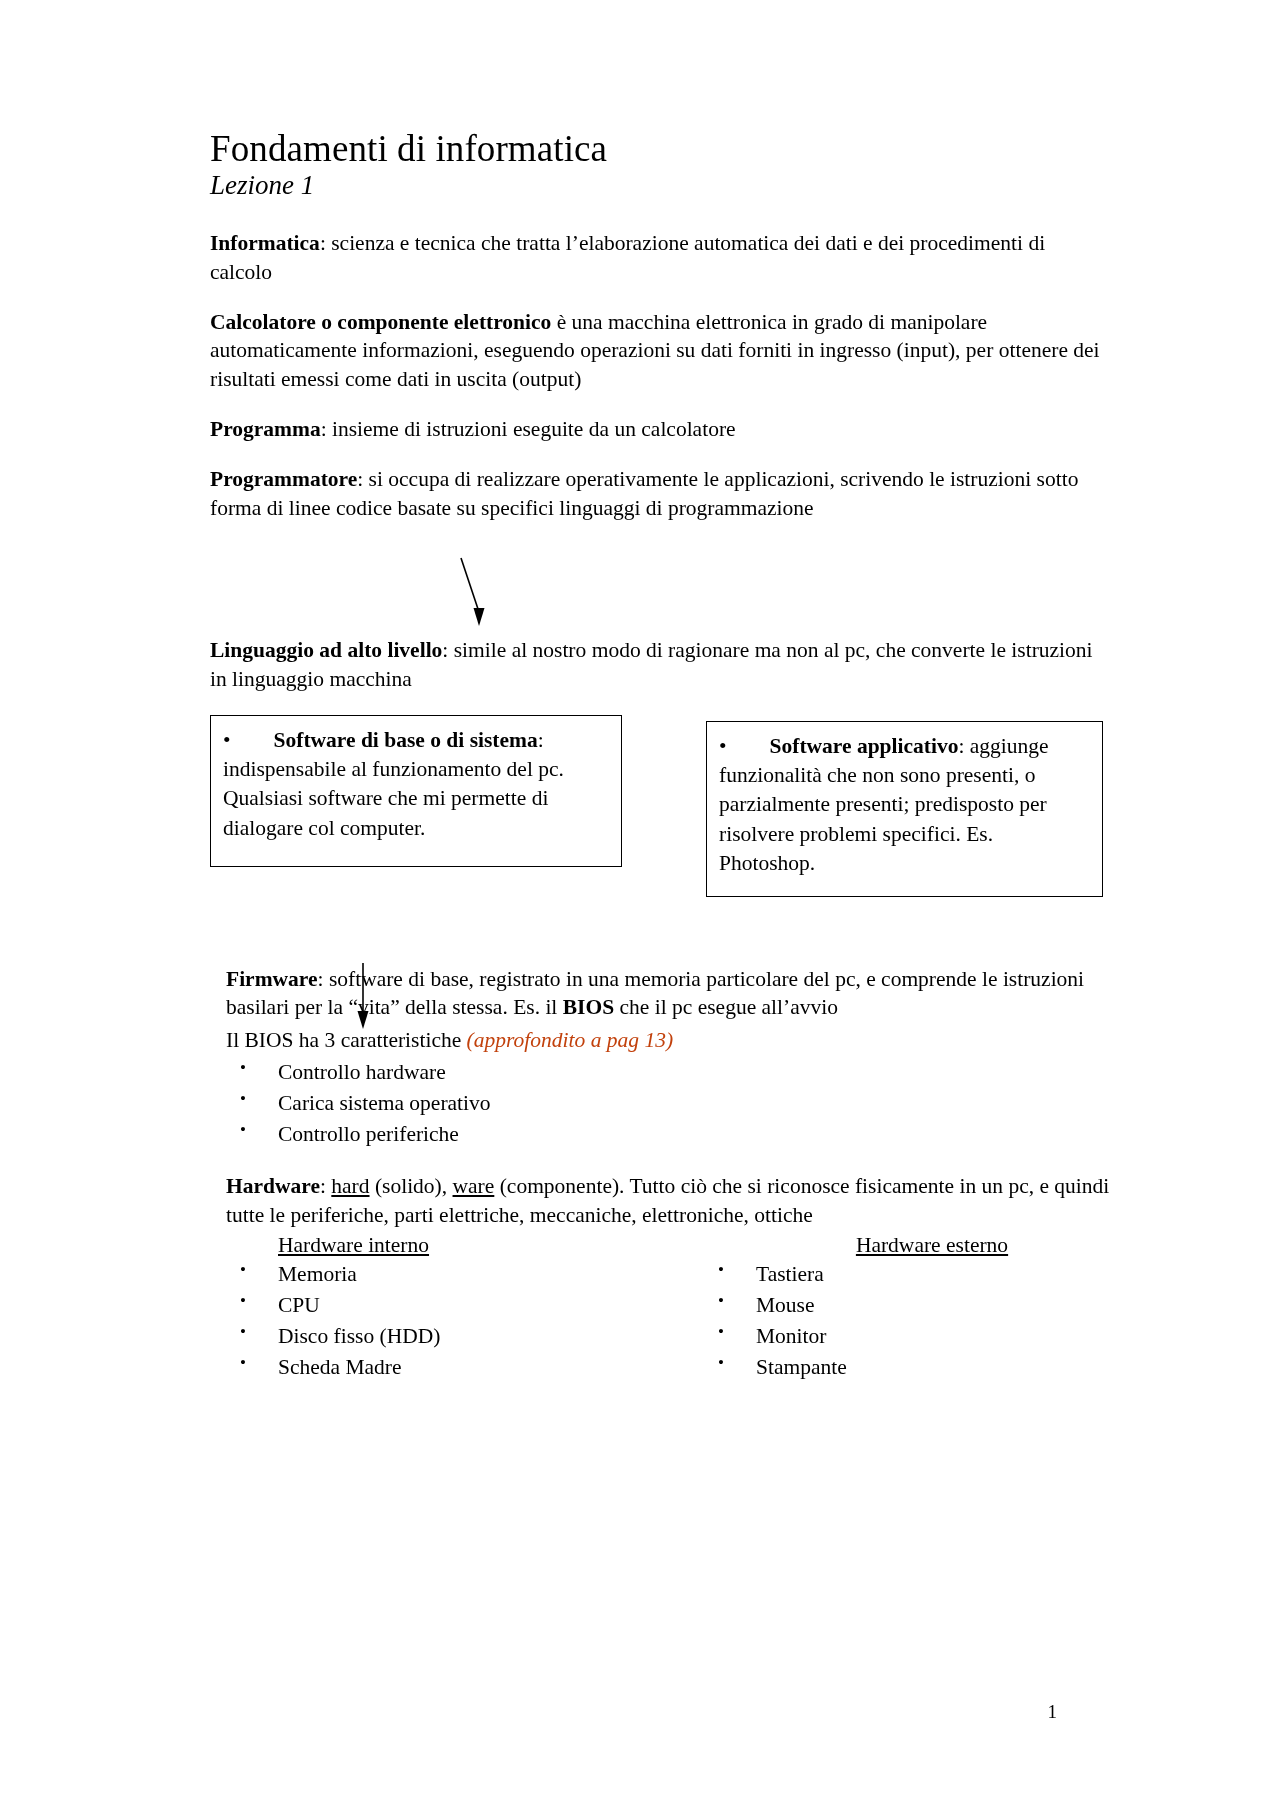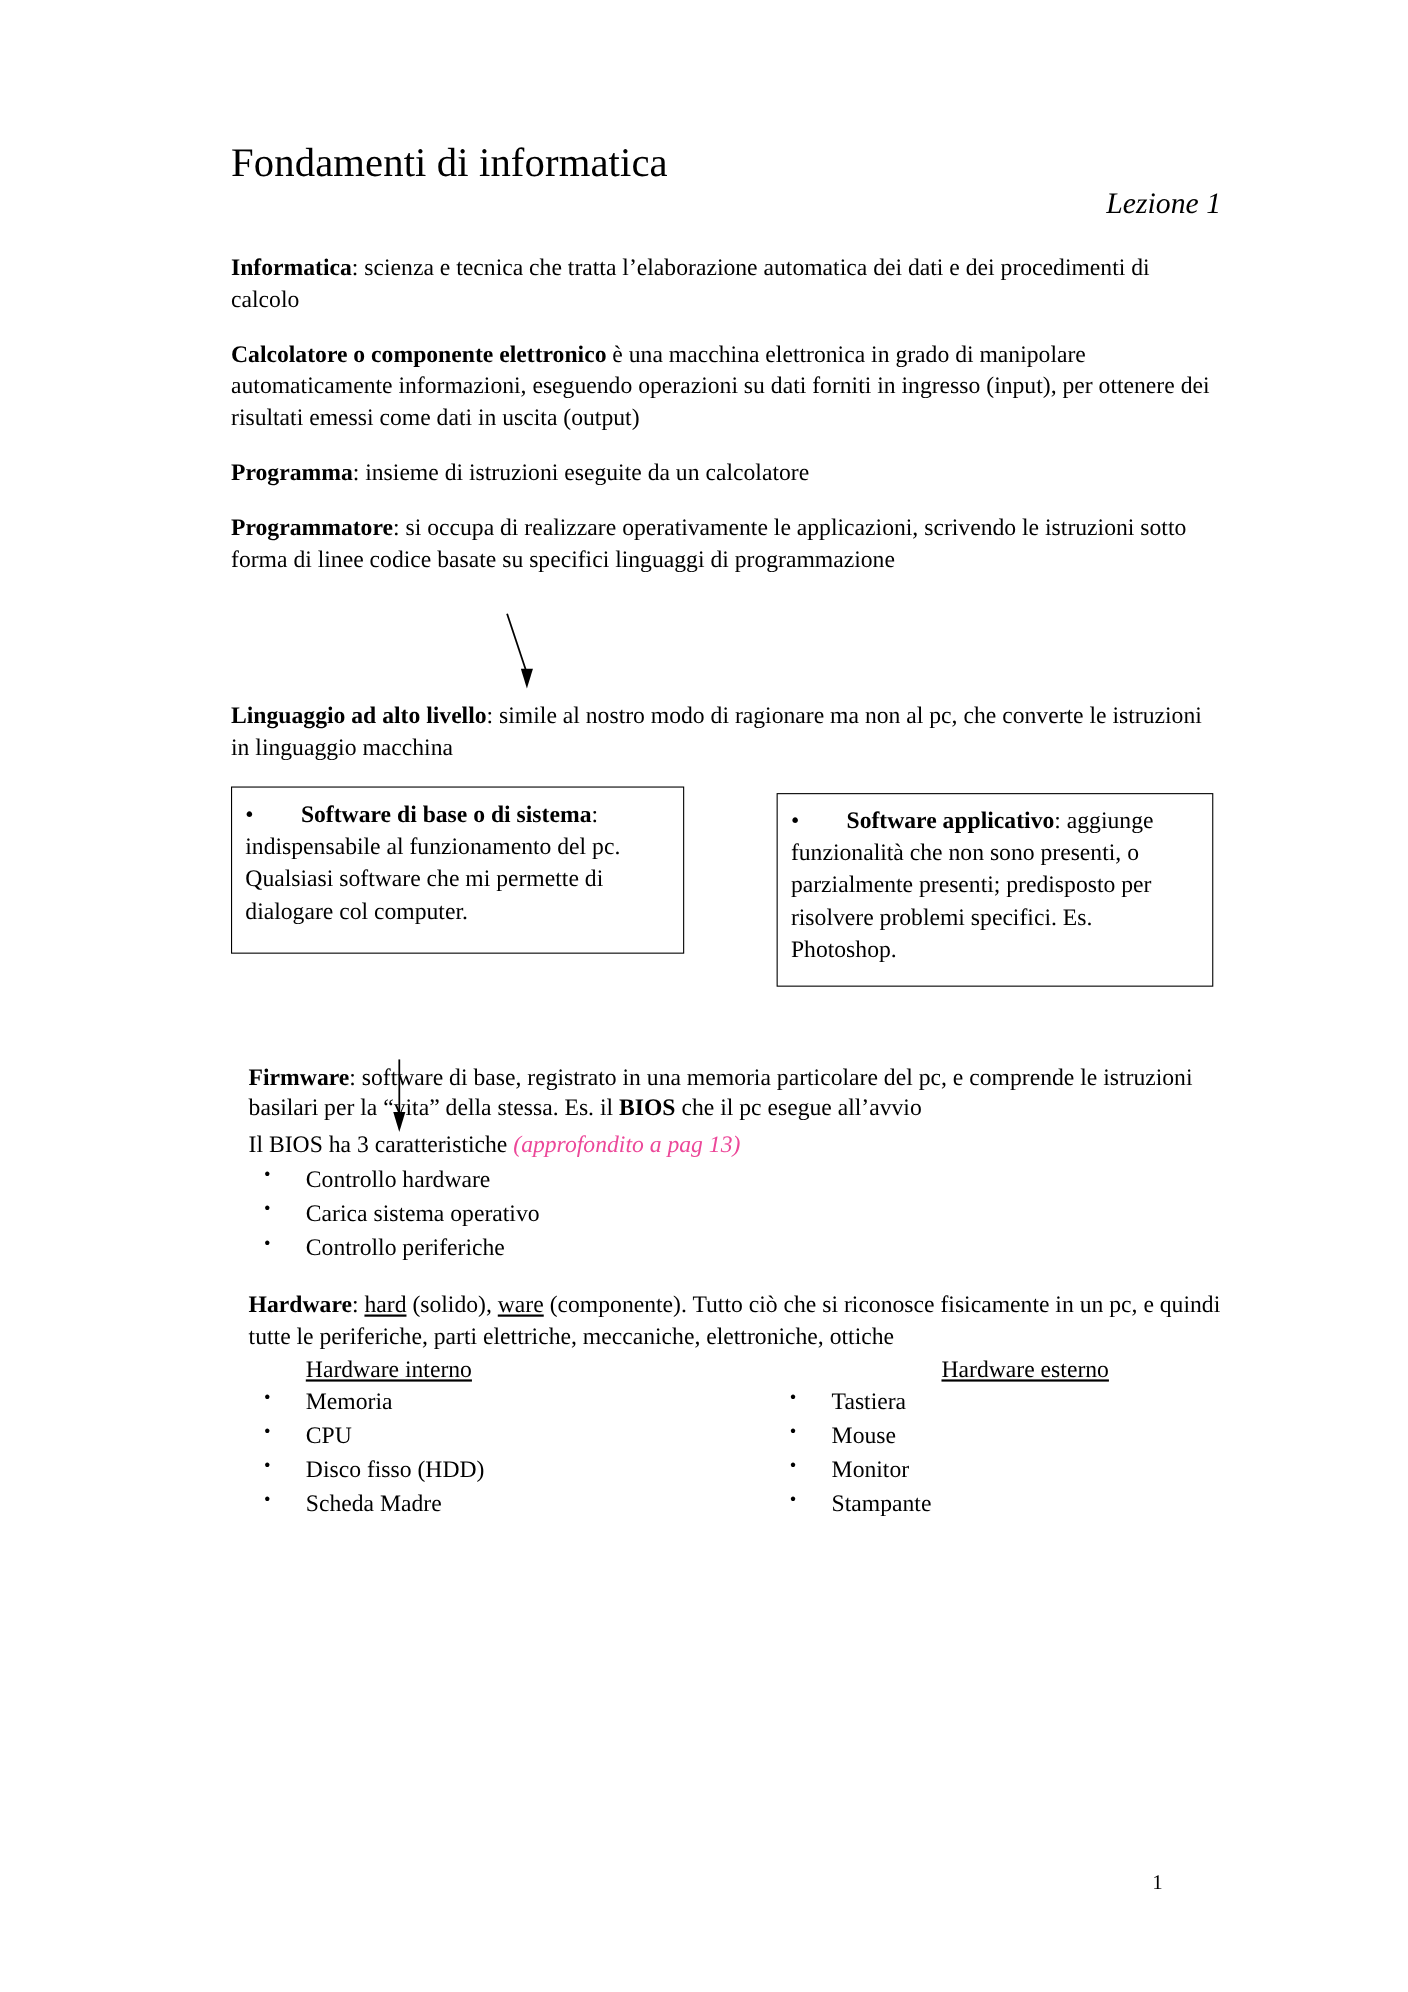--- a/index.html
+++ b/index.html
@@ -33,41 +33,40 @@
     line-height: 1.12;
     margin: 0 0 2px 0;
     letter-spacing: 0.1px;
   }
   h2.doc-subtitle {
     font-size: 27px;
     font-weight: 400;
     font-style: italic;
     line-height: 1.1;
     margin: 0 0 28px 0;
-    text-align: right;
   }
   p.para {
     font-size: 21.5px;
     line-height: 1.32;
     margin: 0 0 22px 0;
     text-align: left;
   }
   p.para.tight {
     margin-bottom: 4px;
     margin-left: 16px;
   }
   b, .b {
     font-weight: 700;
   }
   .u {
     text-decoration: underline;
   }
   .gray-it {
     font-style: italic;
-    color: #ec4899;
+    color: #c2410c;
   }
   .arrow-slanted {
     position: absolute;
     left: 245px;
     top: 428px;
     width: 40px;
     height: 72px;
   }
   .arrow-vertical {
     position: absolute;

